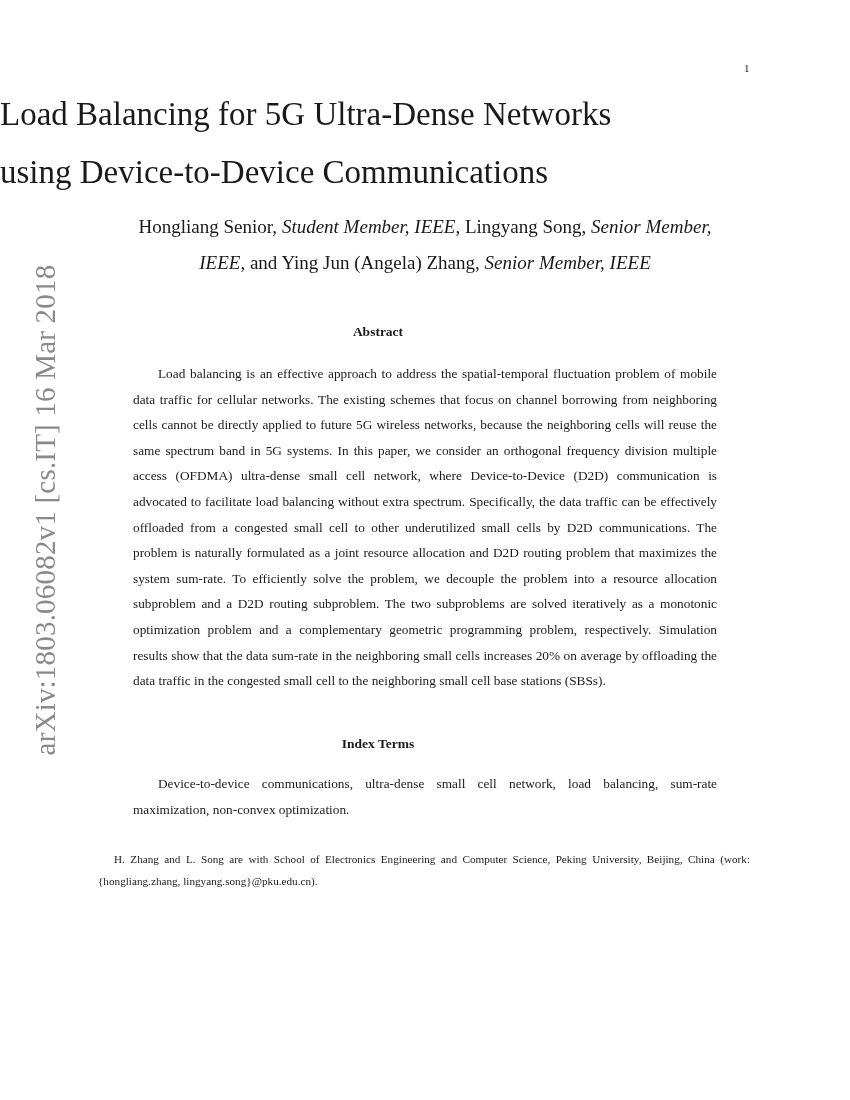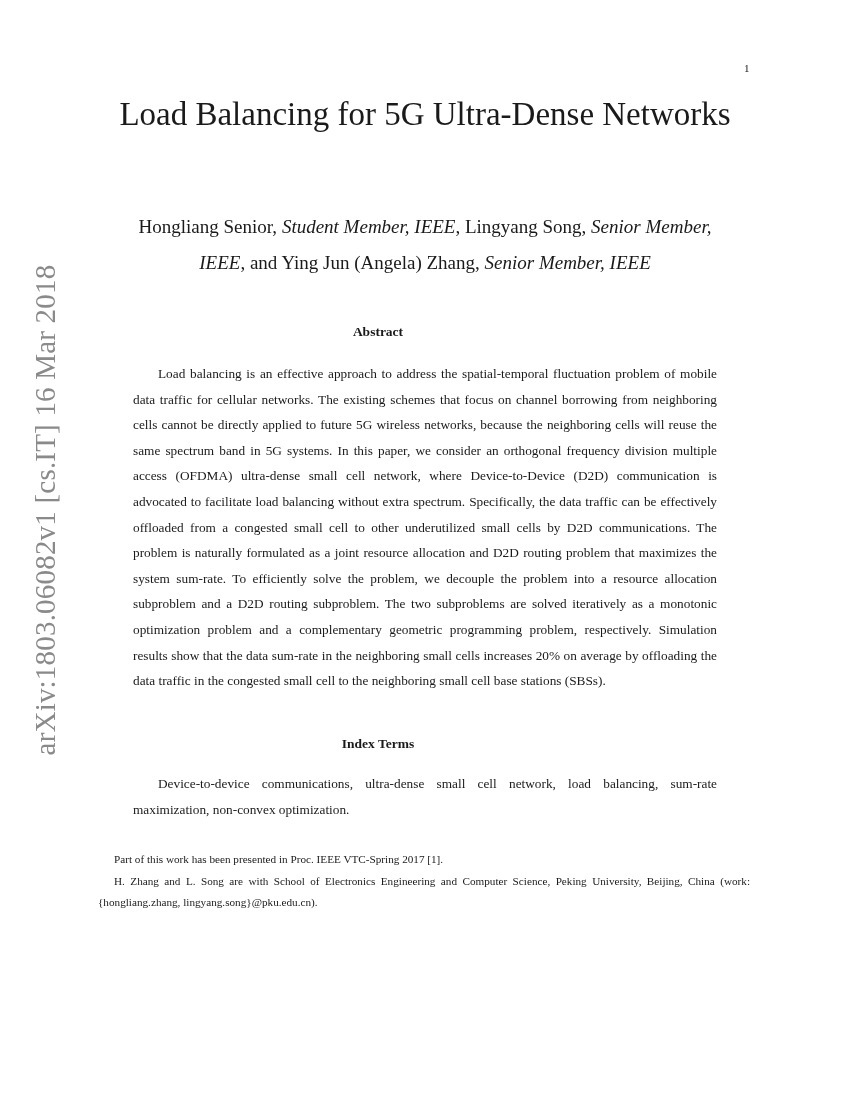--- a/index.html
+++ b/index.html
@@ -9,21 +9,21 @@
   }
   .page-number {
     position: absolute; left: 744px; top: 62px; font-size: 11px;
   }
   .arxiv-stamp {
     position: absolute; left: 45px; top: 510px;
     transform: translate(-50%, -50%) rotate(-90deg);
     white-space: nowrap; font-size: 29px; color: #8a8a8a; letter-spacing: 0.2px;
   }
   .title {
-    position: absolute; left: 0; width: 850px; text-align: center;
+    position: absolute; left: 0; width: 850px; text-align: left;
     font-size: 33px; line-height: 58px; top: 85px; font-weight: normal; margin: 0;
   }
   .authors {
     position: absolute; left: 0; width: 850px; text-align: center;
     font-size: 19px; line-height: 36px; top: 209px; margin: 0;
   }
   .authors i { font-style: italic; text-align: center; }
   .section-heading {
     position: absolute; left: 0; width: 756px; text-align: center;
     font-size: 13.5px; font-weight: bold; margin: 0;
@@ -45,29 +45,29 @@
 </style>
 </head>
 <body>
 
 <div class="page-number">1</div>
 
 <div class="arxiv-stamp">arXiv:1803.06082v1  [cs.IT]  16 Mar 2018</div>
 
 <h1 class="title">
   <span>Load Balancing for 5G Ultra-Dense Networks</span><br>
+  <span>using Device-to-Device Communications</span>
 </h1>
 
 <div class="authors">
   <span>Hongliang Senior, </span><i>Student Member, IEEE</i><span>, </span><span>Lingyang Song, </span><i>Senior Member,</i><br>
   <i>IEEE</i><span>, and </span><span>Ying Jun (Angela) Zhang, </span><i>Senior Member, IEEE</i>
 </div>
 
 <h2 class="section-heading abstract-heading">Abstract</h2>
 <p class="body-para abstract-body">Load balancing is an effective approach to address the spatial-temporal fluctuation problem of mobile data traffic for cellular networks. The existing schemes that focus on channel borrowing from neighboring cells cannot be directly applied to future 5G wireless networks, because the neighboring cells will reuse the same spectrum band in 5G systems. In this paper, we consider an orthogonal frequency division multiple access (OFDMA) ultra-dense small cell network, where Device-to-Device (D2D) communication is advocated to facilitate load balancing without extra spectrum. Specifically, the data traffic can be effectively offloaded from a congested small cell to other underutilized small cells by D2D communications. The problem is naturally formulated as a joint resource allocation and D2D routing problem that maximizes the system sum-rate. To efficiently solve the problem, we decouple the problem into a resource allocation subproblem and a D2D routing subproblem. The two subproblems are solved iteratively as a monotonic optimization problem and a complementary geometric programming problem, respectively. Simulation results show that the data sum-rate in the neighboring small cells increases 20% on average by offloading the data traffic in the congested small cell to the neighboring small cell base stations (SBSs).</p>
 
 <h2 class="section-heading index-heading">Index Terms</h2>
 <p class="body-para index-body">Device-to-device communications, ultra-dense small cell network, load balancing, sum-rate maximization, non-convex optimization.</p>
 
 <div class="footnotes">
-  <p class="footnote">Part of this work has been presented in Proc. IEEE VTC-Spring 2017 [1].</p>
   <p class="footnote">H. Zhang and L. Song are with School of Electronics Engineering and Computer Science, Peking University, Beijing, China (work: {hongliang.zhang, lingyang.song}@pku.edu.cn).</p>
 </div>
 
 </body></html>

